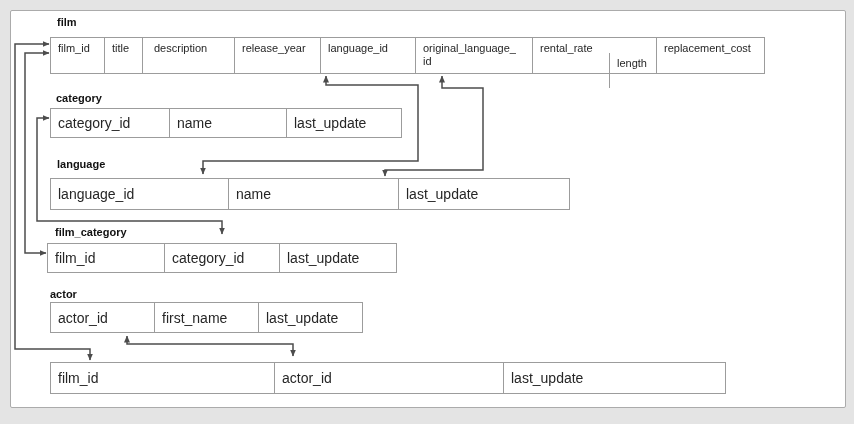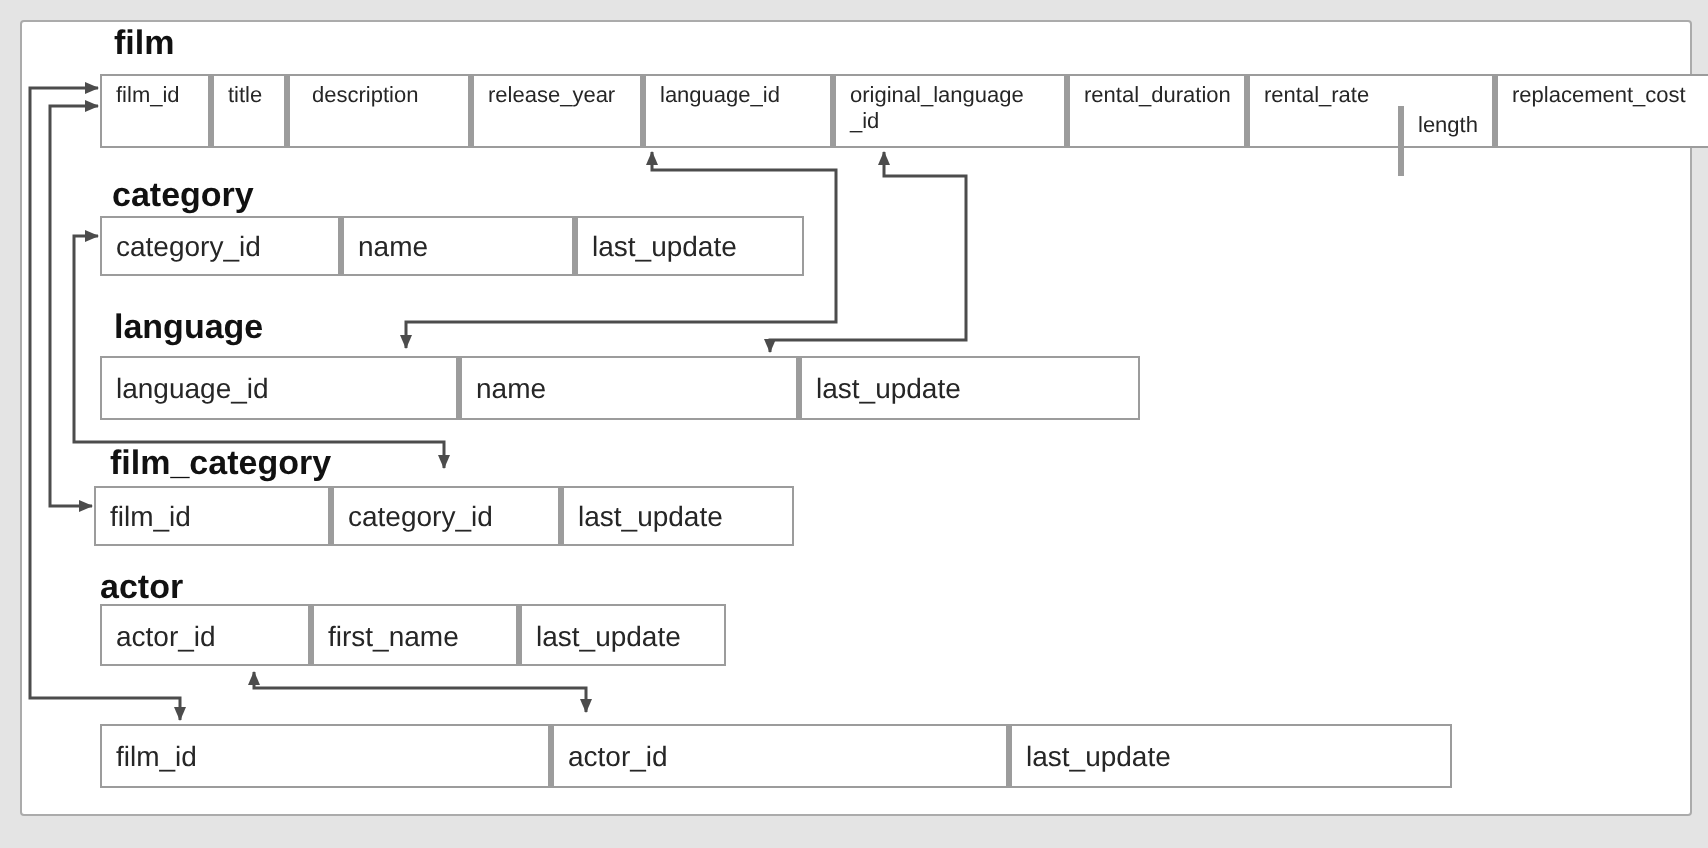--- a/index.html
+++ b/index.html
@@ -13,34 +13,34 @@
     width: 836px; height: 398px;
     box-sizing: border-box; border: 1px solid #ababab; border-radius: 2px;
     background: #ffffff;
   }
   #tables-layer { position: absolute; left: 0; top: 0; width: 854px; height: 424px; }
   #connector-layer {
     position: absolute; left: 0; top: 0; width: 854px; height: 424px;
     pointer-events: none;
   }
   .table-label {
-    position: absolute; font-size: 17px; font-weight: bold; color: #111;
+    position: absolute; font-size: 11px; font-weight: bold; color: #111;
     white-space: nowrap; line-height: 16px;
   }
   .db-table {
     position: absolute; display: flex; flex-direction: row;
     background: #ffffff; border: 1px solid #9c9c9c; box-sizing: border-box;
     color: #262626;
   }
   .db-cell {
     box-sizing: border-box; height: 100%;
     padding: 0 2px 0 7px; white-space: nowrap; overflow: hidden;
     display: flex; align-items: center;
   }
-  .db-cell + .db-cell { border-left: 3px solid #4d7c0f; }
+  .db-cell + .db-cell { border-left: 1px solid #4d7c0f; }
   .db-table.compact .db-cell {
     align-items: flex-start; padding-top: 4px; line-height: 1.22;
   }
   .db-cell.wrap {
     white-space: normal; word-break: break-all; padding-right: 15px;
   }
 </style>
 </head>
 <body>
 
@@ -59,23 +59,20 @@
           <span>description</span>
         </div>
         <div class="db-cell" style="width: 86px; border-left-color: rgb(156, 156, 156);">
           <span>release_year</span>
         </div>
         <div class="db-cell" style="width: 79px; border-left-color: rgb(156, 156, 156);">
           <span>language_id</span>
         </div>
         <div class="db-cell wrap" style="width: 117px; border-left-color: rgb(156, 156, 156); margin-left: 16px;">
           <span>original_language_id</span>
-        </div>
-        <div class="db-cell" style="width: 90px; border-left-color: rgb(156, 156, 156);">
-          <span>rental_duration</span>
         </div>
         <div class="db-cell" style="width: 77px; border-left-color: rgb(156, 156, 156);">
           <span>rental_rate</span>
         </div>
         <div class="db-cell" style="width: 47px; border-left-color: rgb(156, 156, 156); margin-top: 15px;">
           <span>length</span>
         </div>
         <div class="db-cell" style="width: 108px; border-left-color: rgb(156, 156, 156);">
           <span>replacement_cost</span>
         </div>

